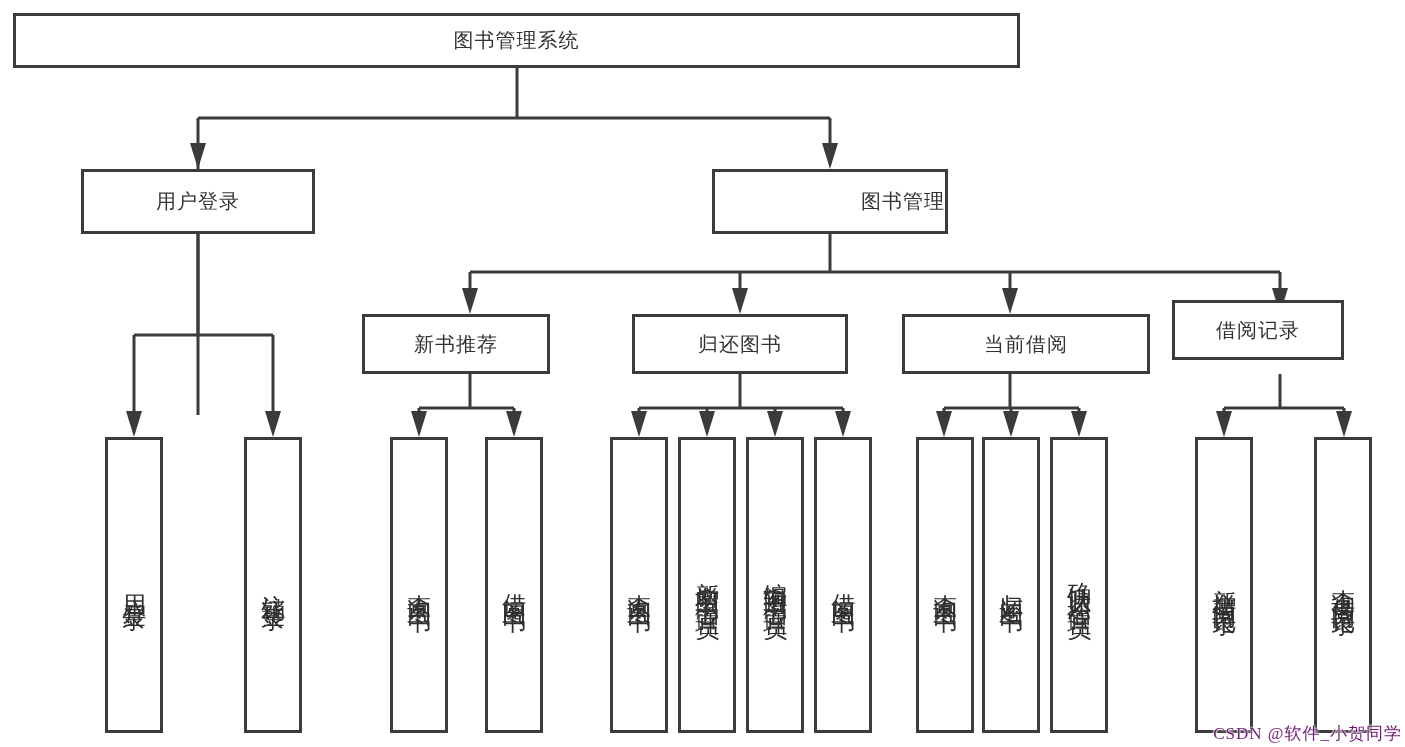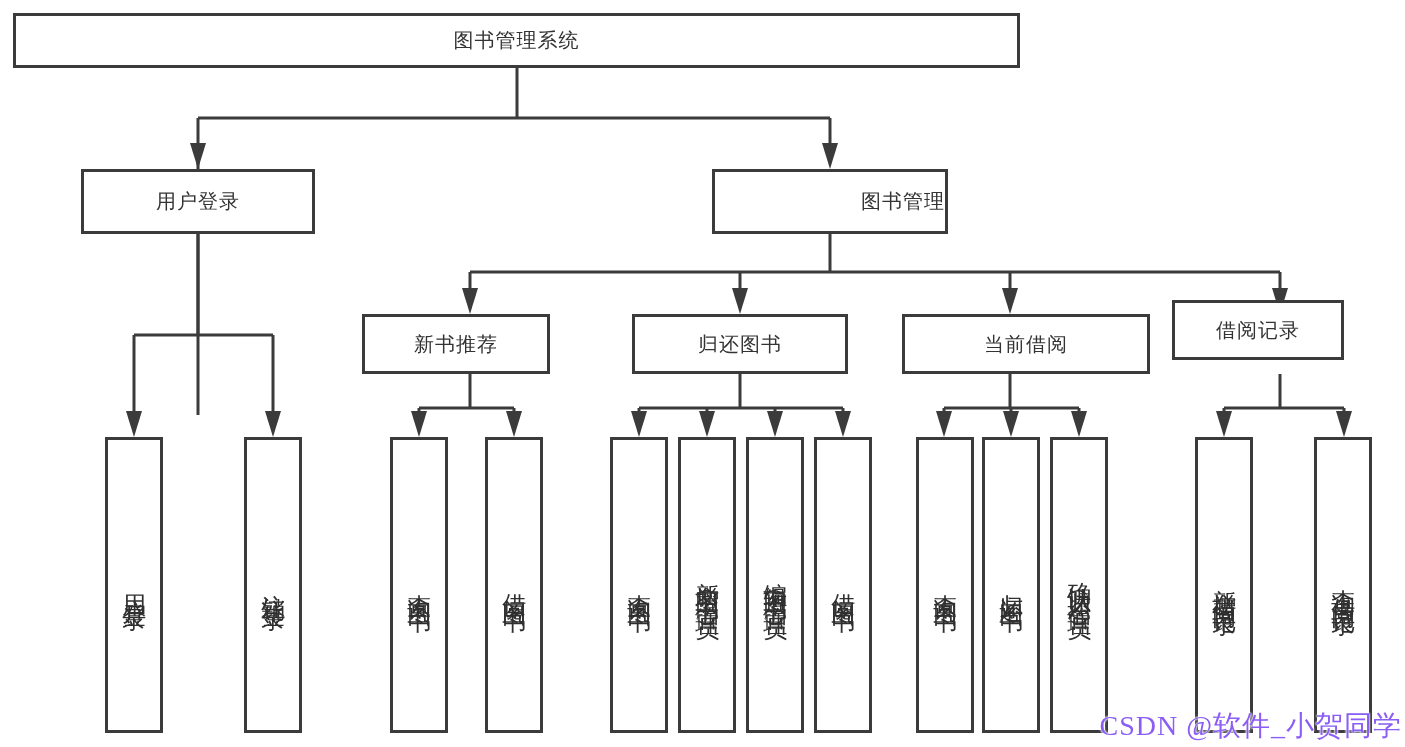--- a/index.html
+++ b/index.html
@@ -12,21 +12,21 @@
     position:absolute;box-sizing:border-box;border:3px solid #3b3b3b;background:#fff;
     display:flex;align-items:center;justify-content:center;
     color:#333;font-size:20px;letter-spacing:1px;white-space:nowrap;
   }
   .leaf{font-size:24px;color:#2f2f2f;}
   .leaf .vtext{
     writing-mode:vertical-rl;letter-spacing:5px;line-height:1.1;
   }
   .watermark{
     position:absolute;right:3px;bottom:2px;z-index:5;
-    font-size:28px;color:#8b5cf6;letter-spacing:1px;
+    font-size:17px;color:#701a75;letter-spacing:1px;
     text-shadow:0 0 2px #fff,0 0 2px #fff,0 0 3px #fff;
   }
 </style>
 </head>
 <body>
 
 <div id="canvas">
 
   <svg id="wires" viewBox="0 0 1405 747" xmlns="http://www.w3.org/2000/svg">
     <g stroke="#3b3b3b" stroke-width="3" fill="none">

